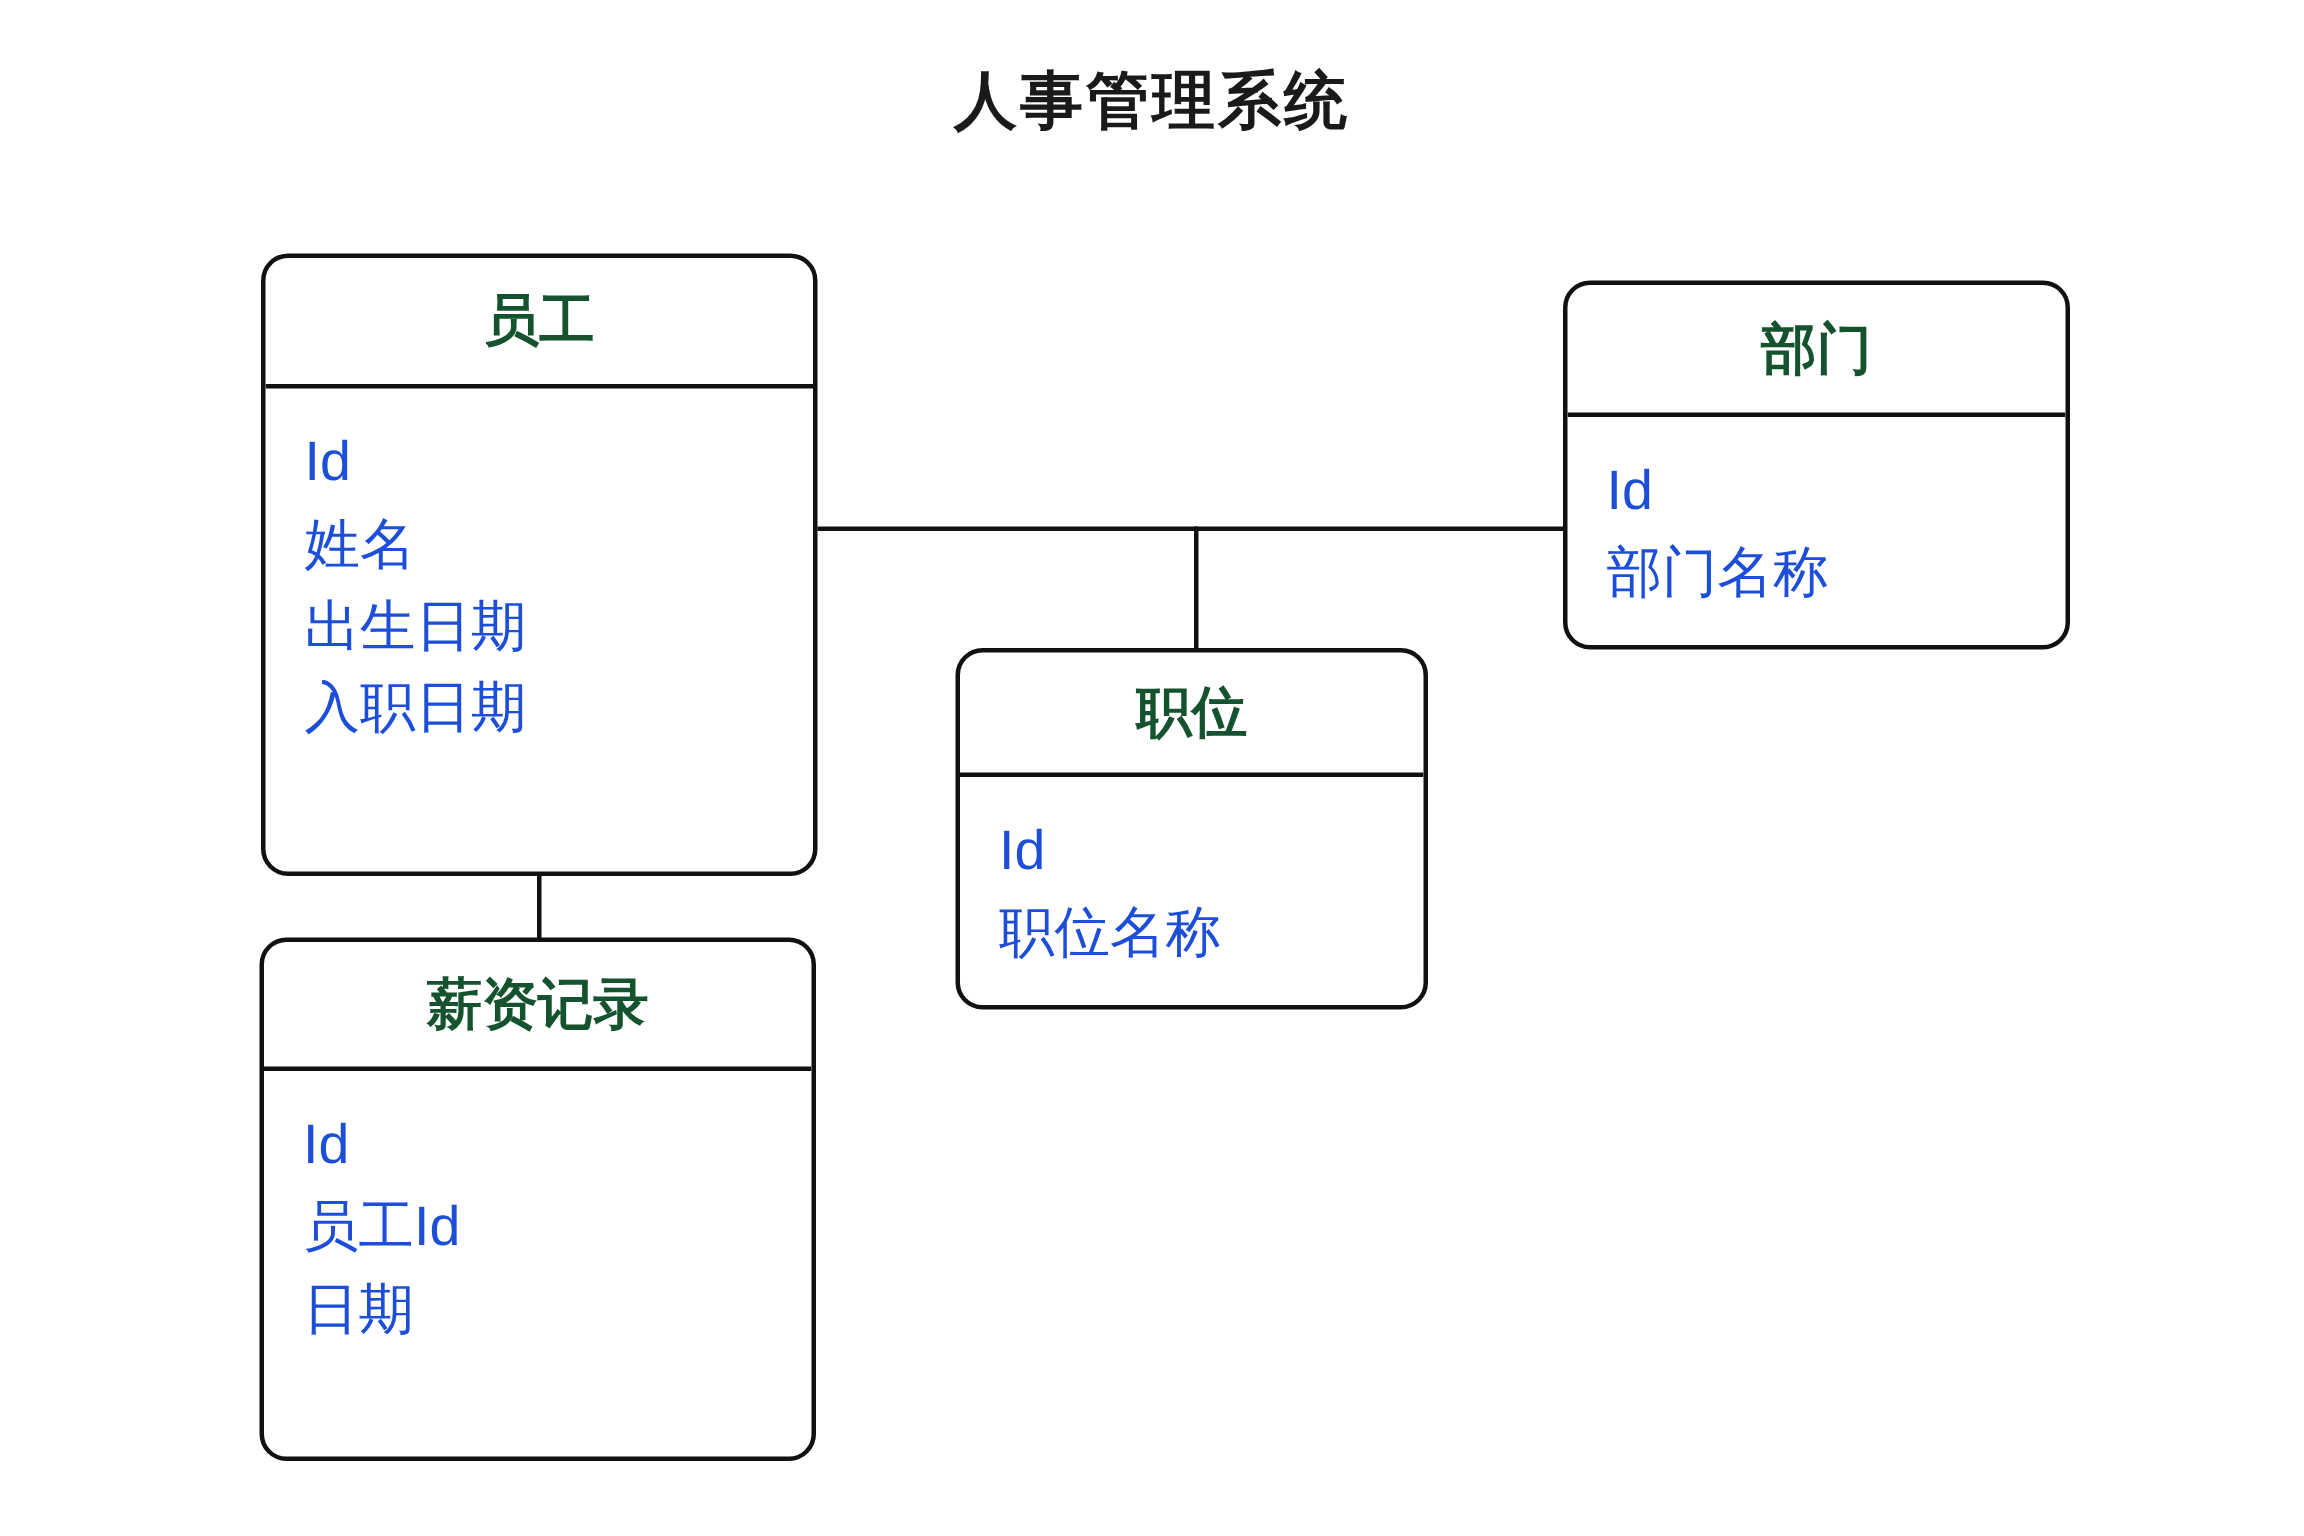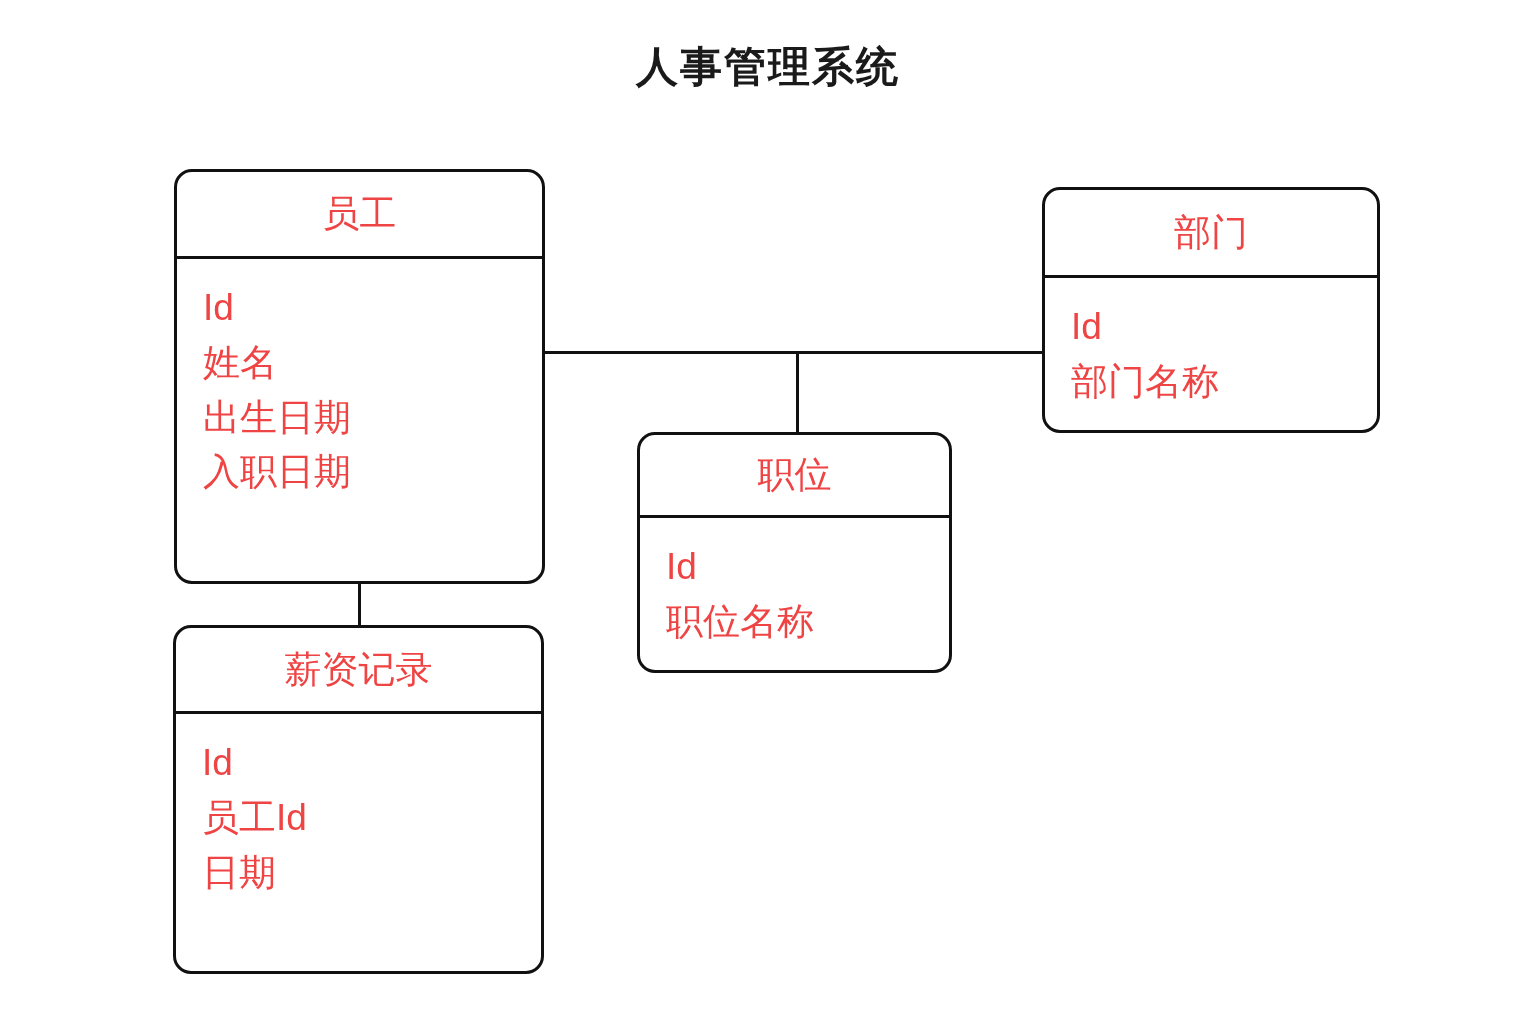--- a/index.html
+++ b/index.html
@@ -35,35 +35,35 @@
     border-radius: 18px;
     background: #ffffff;
     overflow: hidden;
     z-index: 2;
   }
   .entity-header {
     box-sizing: border-box;
     width: 100%;
     text-align: center;
     font-size: 37px;
-    font-weight: normal;
-    color: #ef4444;
+    font-weight: bold;
+    color: #14532d;
     border-bottom: 3px solid #111111;
     display: flex;
     align-items: center;
     justify-content: center;
   }
   .entity-attrs {
     box-sizing: border-box;
     padding: 22px 0 0 26px;
   }
   .attr {
     font-size: 37px;
     line-height: 1.48;
-    color: #ef4444;
+    color: #1d4ed8;
     white-space: nowrap;
   }
   .connector {
     position: absolute;
     background: #111111;
     z-index: 1;
   }
   .conn-h { height: 3px; }
   .conn-v { width: 3px; }
 

